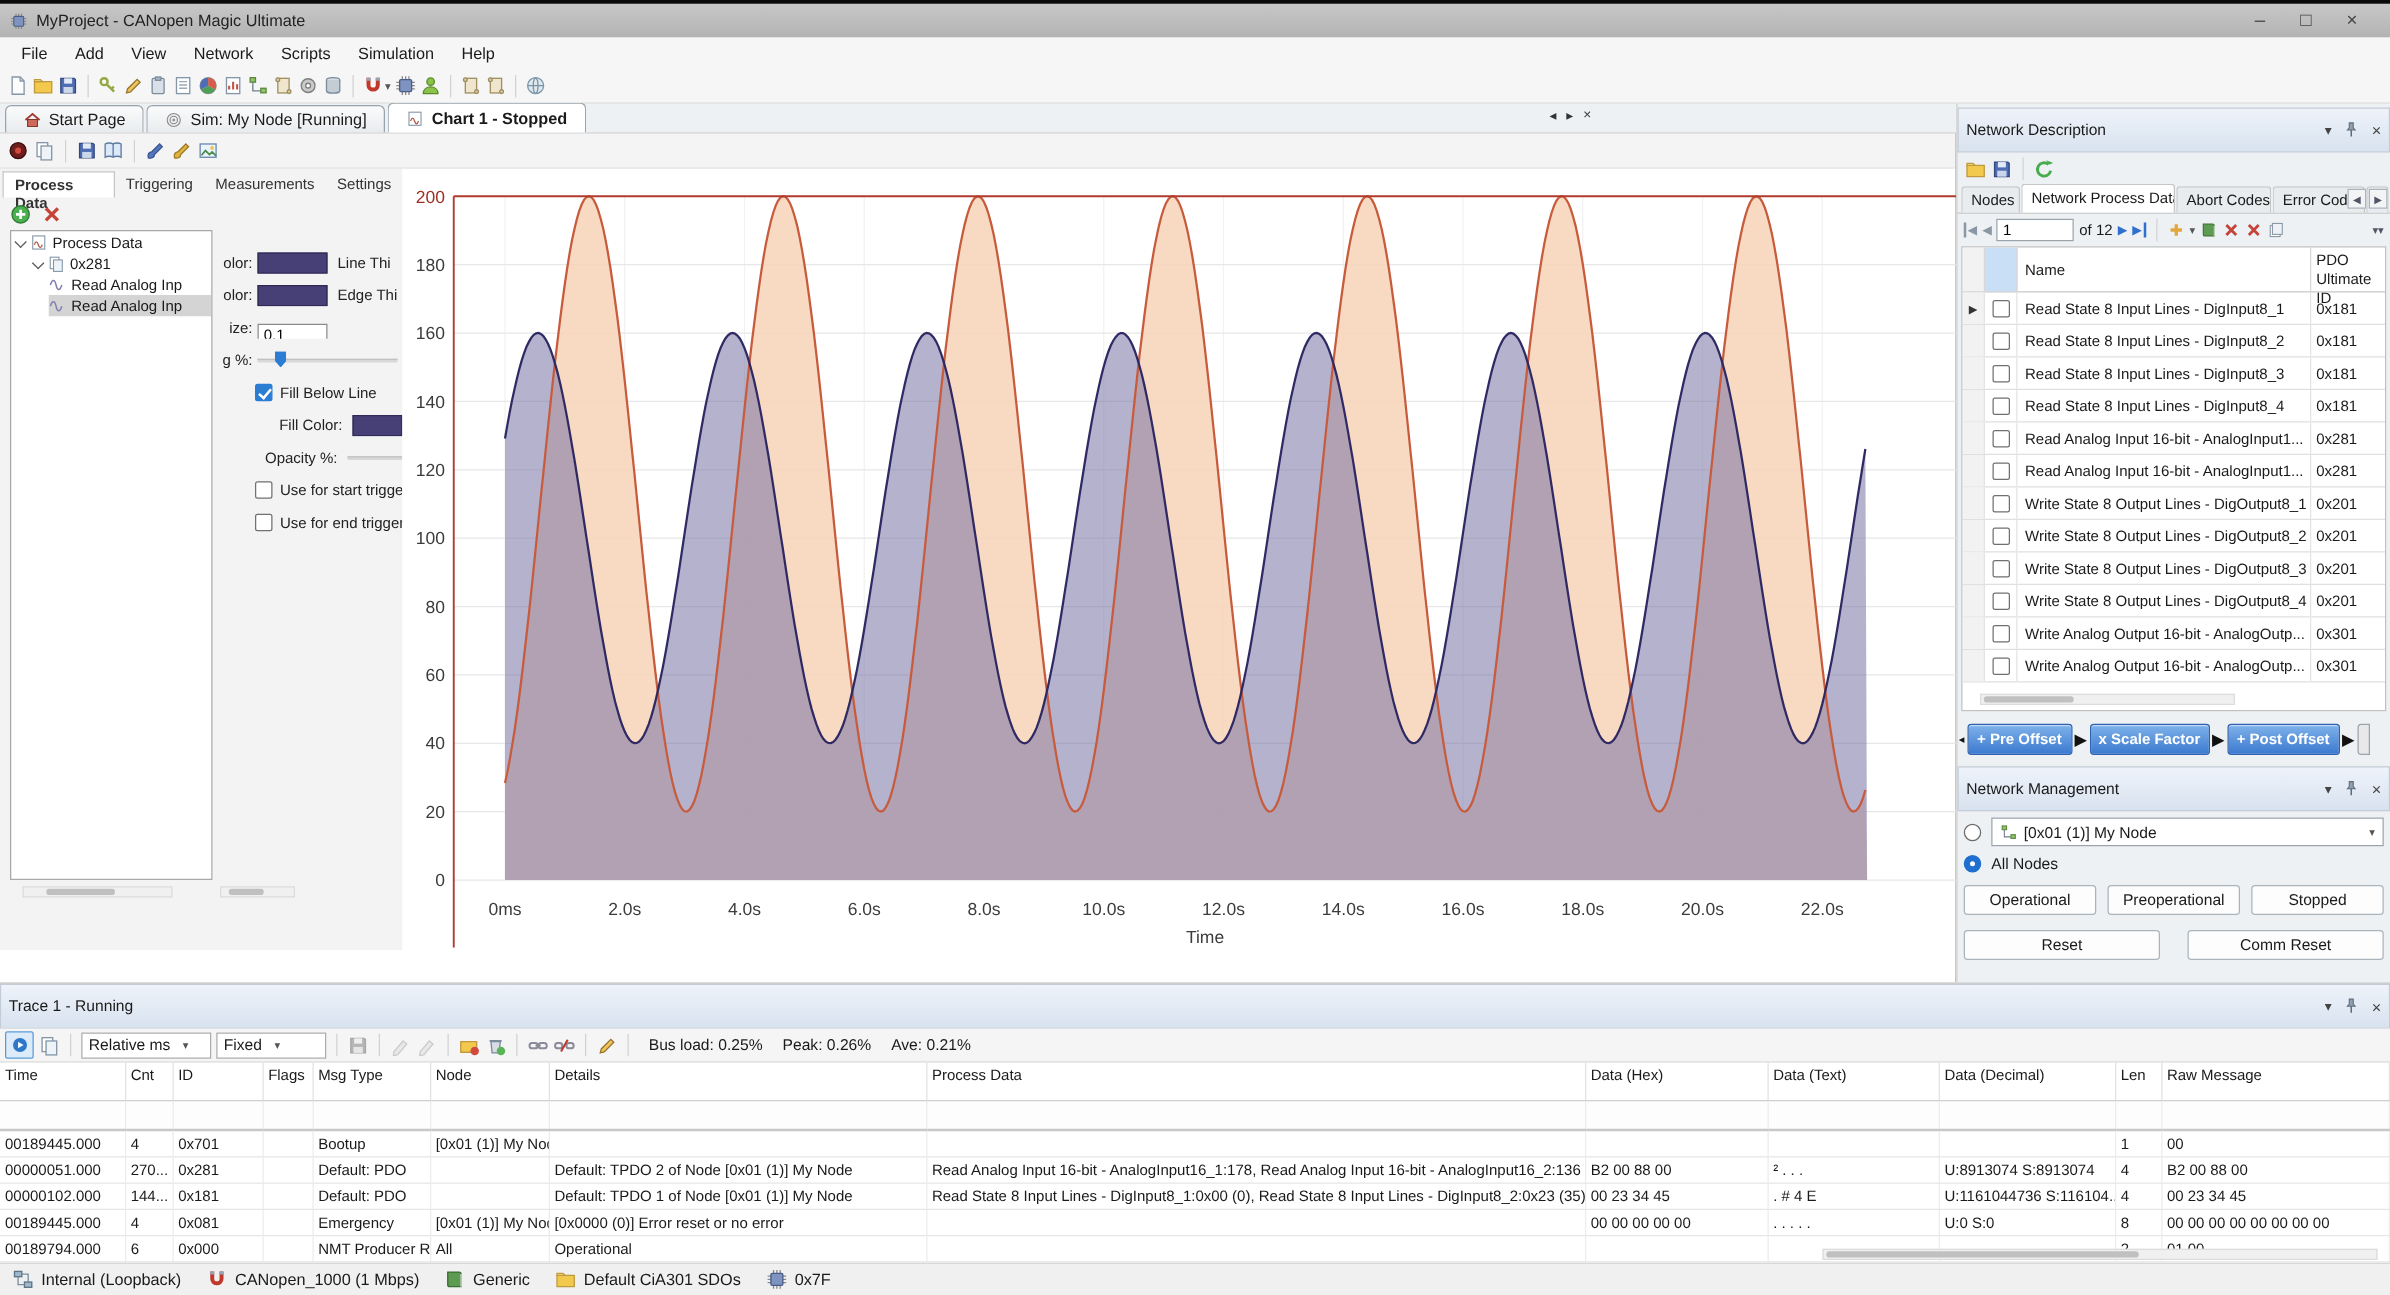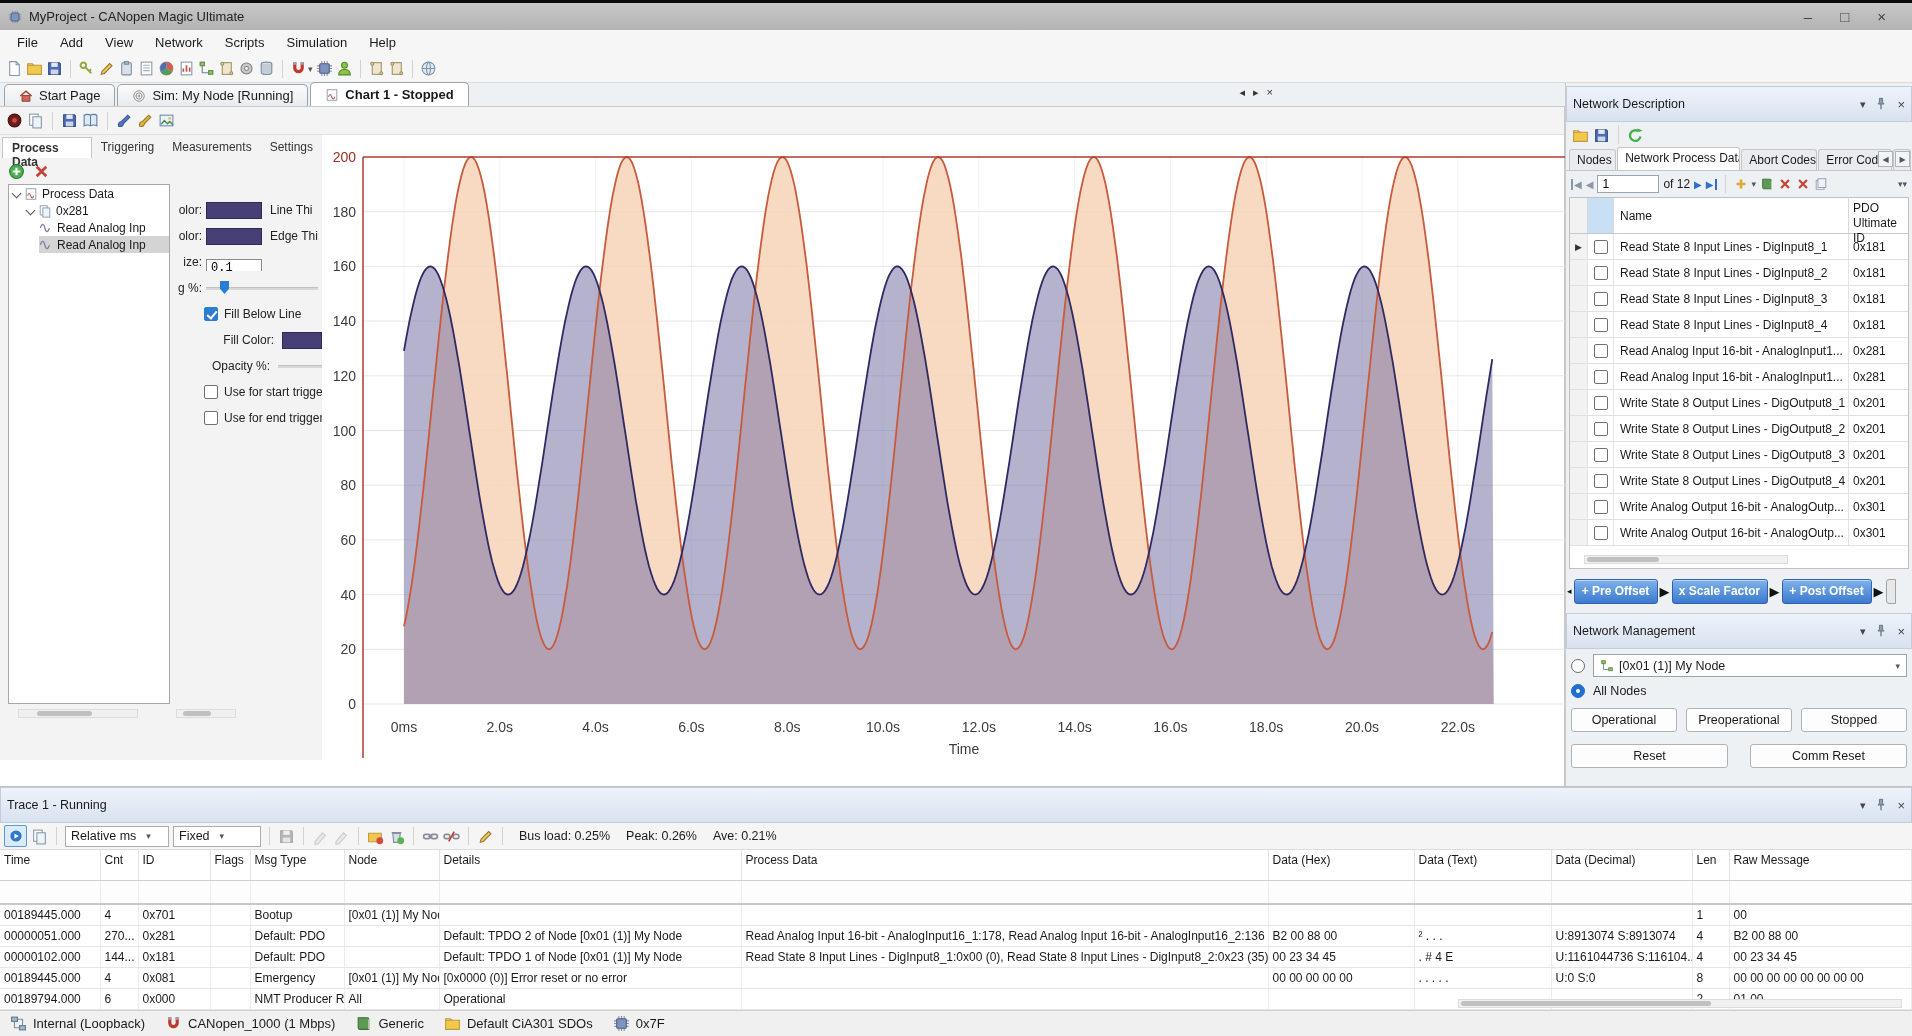--- a/index.html
+++ b/index.html
@@ -46,21 +46,21 @@
   .ind1 { margin-left:14px; } .ind2 { margin-left:30px; }
   .hscroll { position:absolute; height:9px; background:#f0f0f0; border:1px solid #dcdcdc; }
   .hthumb { position:absolute; top:1px; bottom:1px; background:#c0c0c0; border-radius:3px; }
 
   
   #props { position:absolute; left:174px; top:66px; width:148px; font-size:12px; color:#222; }
   .prow { display:flex; align-items:center; margin-bottom:8px; height:18px; white-space:nowrap; overflow:hidden; }
   .plab { width:28px; text-align:right; margin-right:4px; flex:none; }
   .swatch { width:56px; height:17px; background:#474077; border:1px solid #2f2a55; flex:none; }
   .after-lab { margin-left:8px; overflow:hidden; }
-  .pinput { width:56px; height:18px; border:1px solid #8a8a8a; background:#fff; font-size:12px; padding:1px 4px; font-family:Liberation Mono, monospace;margin-top:12px; }
+  .pinput { width:56px; height:18px; border:1px solid #8a8a8a; background:#fff; font-size:12px; padding:1px 4px; font-family:Liberation Sans, sans-serif;margin-top:12px; }
   .slider { position:relative; width:112px; height:14px; flex:none; }
   .slider .track { position:absolute; left:0; right:0; top:6px; height:3px; background:#d8d8d8; border-top:1px solid #c0c0c0; }
   .slider .thumb { position:absolute; top:0; width:9px; height:13px; background:#2b7cd3; clip-path:polygon(0 0,100% 0,100% 60%,50% 100%,0 60%); }
   .cbx { position:relative; width:14px; height:14px; border:1px solid #707070; background:#fff; border-radius:2px; flex:none; margin-right:6px; }
   .cbx.on { background:#2b7cd3; border-color:#2b7cd3; }
   .cbx.on::after { content:''; position:absolute; left:4px; top:1px; width:4px; height:8px; border:solid #fff; border-width:0 2px 2px 0; transform:rotate(40deg); }
   .r-right { justify-content:flex-end; }
 
   #plot-zone { position:absolute; left:322px; top:28px; right:0; bottom:26px; background:#fff; }
   #chart-status { position:absolute; left:0; right:0; bottom:0; height:26px; background:#f0f0f0; border-top:1px solid #d5d5d5; display:flex; justify-content:flex-end; align-items:center; }

